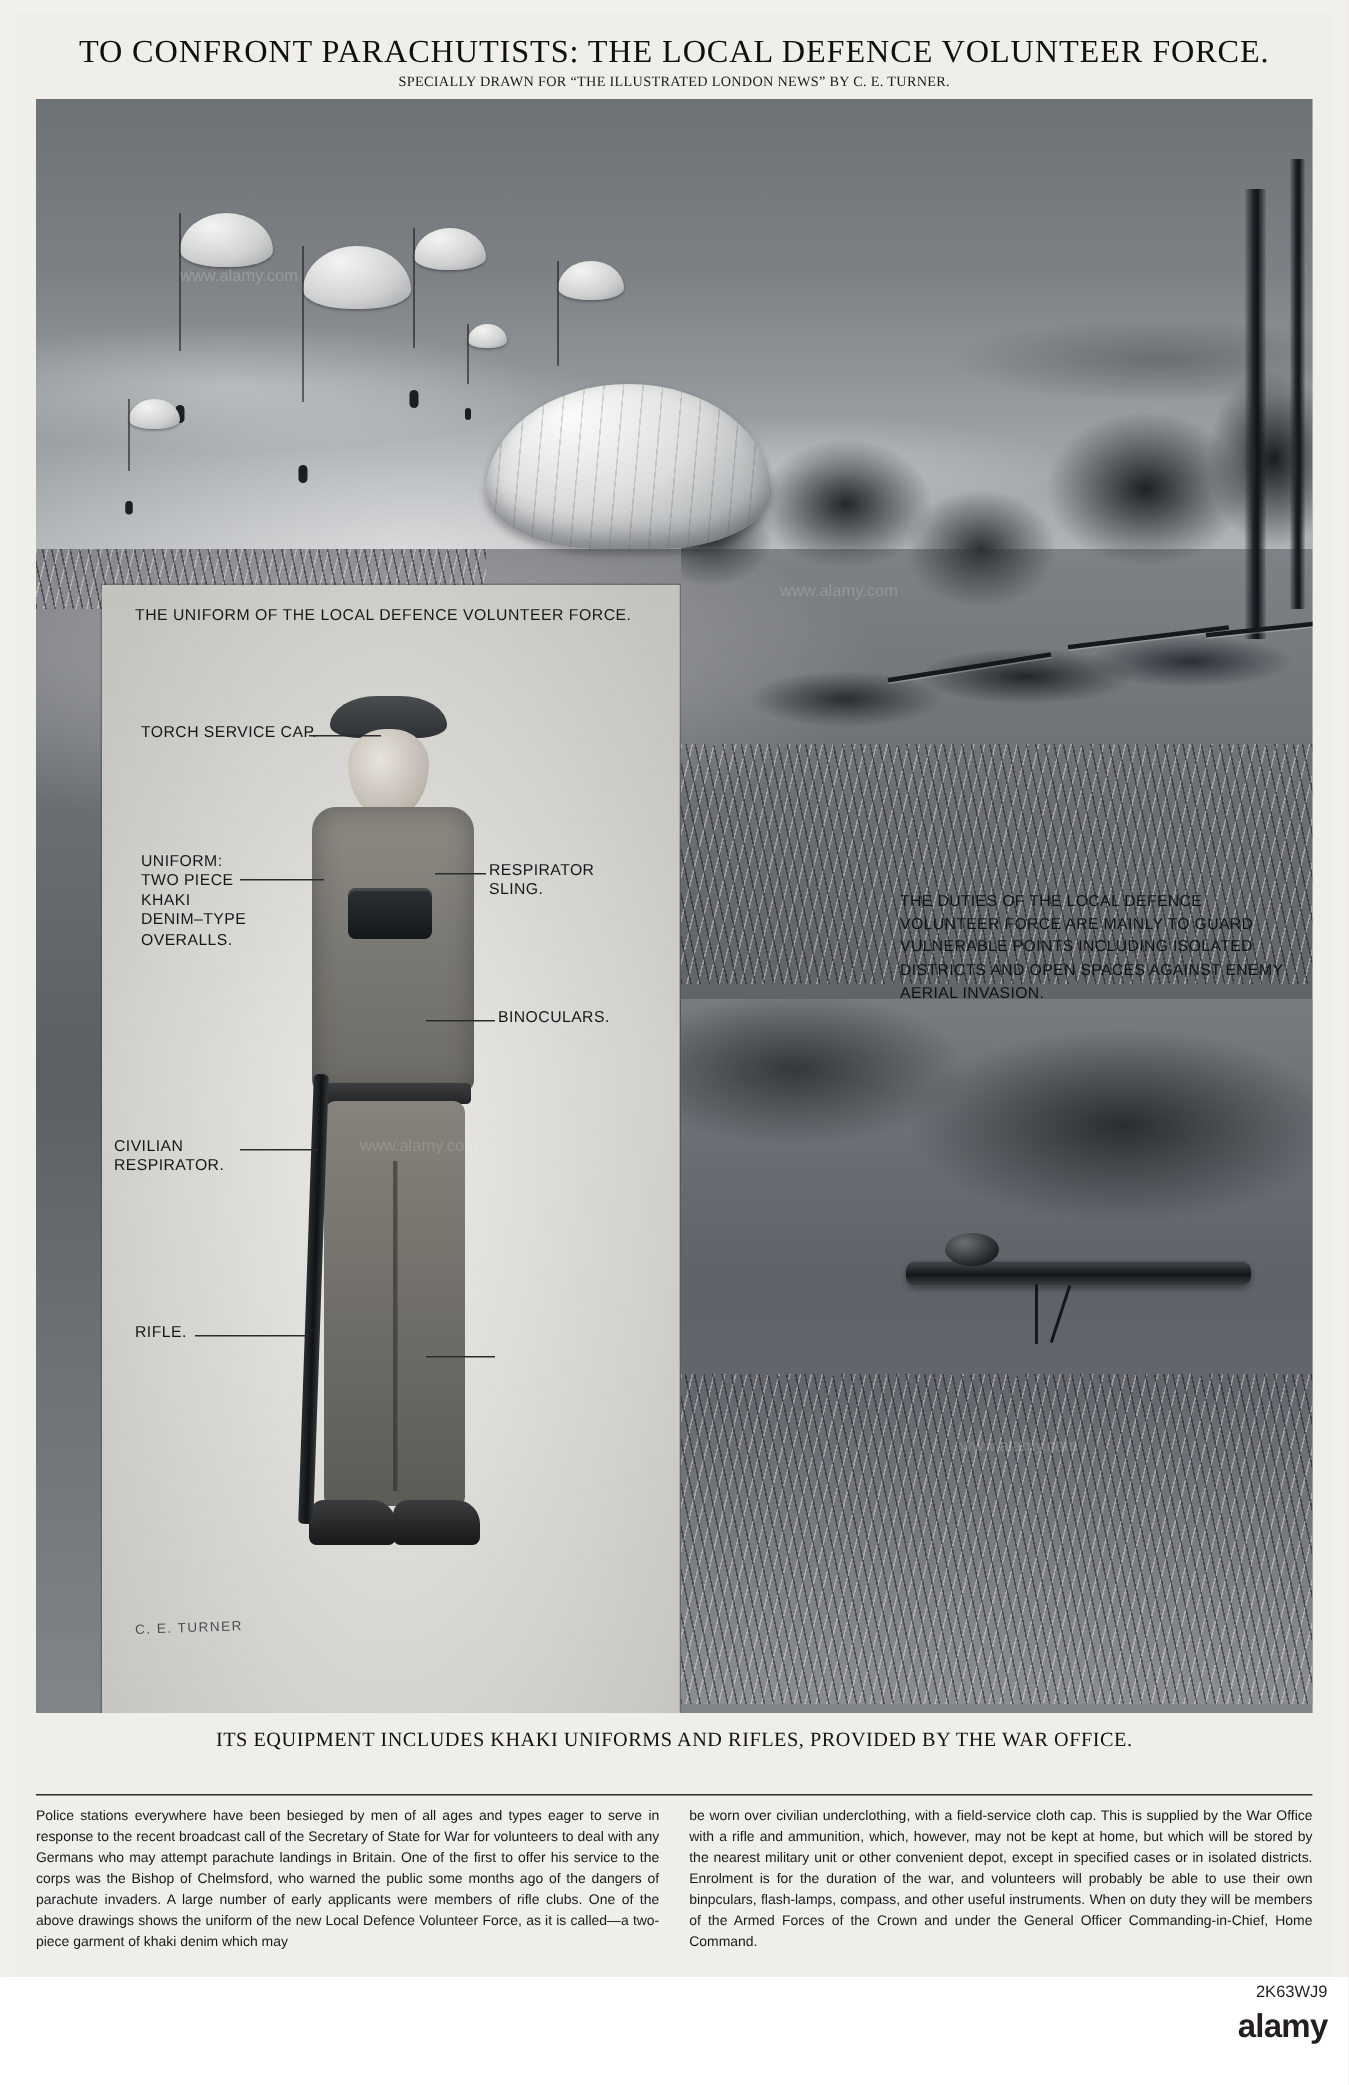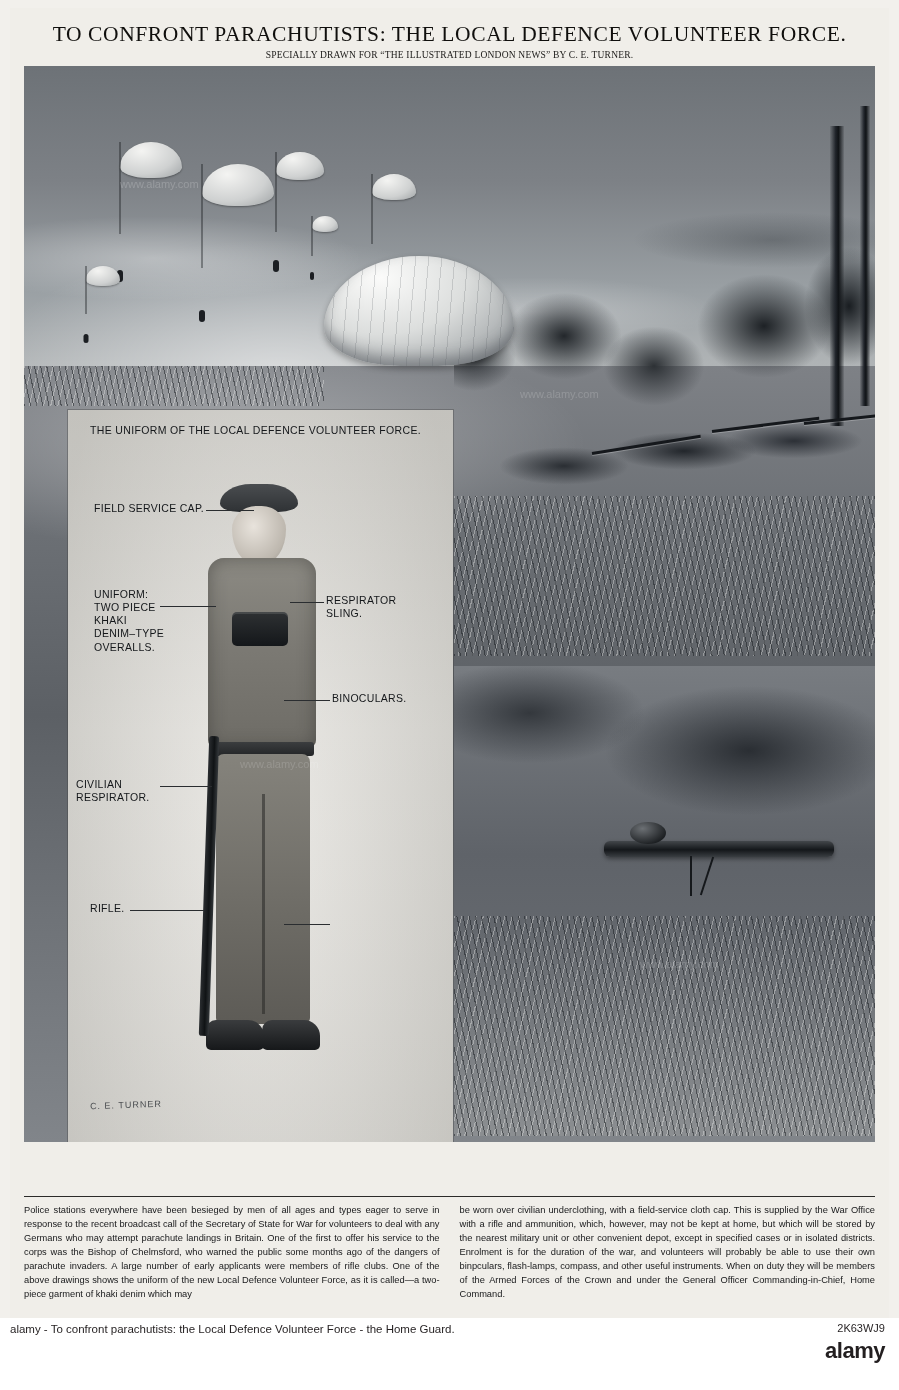--- a/index.html
+++ b/index.html
@@ -146,21 +146,21 @@
   }
   .grassPatch{
     position:absolute;
     background:
       repeating-linear-gradient(78deg, rgba(20,24,28,.5) 0 1px, rgba(255,255,255,0) 1px 6px),
       repeating-linear-gradient(104deg, rgba(240,240,238,.38) 0 1px, rgba(255,255,255,0) 1px 7px);
   }
 
   
   .inset-uniform{
-    position:absolute; left:44px; top:344px; width:385px; height:916px;
+    position:absolute; left:44px; top:324px; width:385px; height:916px;
     background: linear-gradient(#dcdad5, #e7e5e0 35%, #dddbd6 100%);
     box-shadow: 0 0 0 1px rgba(60,60,60,.35);
   }
   .inset-uniform .vignette{
     position:absolute; inset:0;
     background: radial-gradient(ellipse at 50% 45%, rgba(255,255,255,.25), rgba(150,150,145,.35) 85%);
   }
   .figure{
     position:absolute; left:120px; top:74px; width:150px; height:620px;
   }
@@ -382,40 +382,41 @@
       <div class="bigchute"></div>
 
       <div class="proneGroup">
         <div class="rifleline" style="left:118px; top:56px; width:110px; transform:rotate(-9deg);"></div>
         <div class="rifleline" style="left:238px; top:34px; width:108px; transform:rotate(-7deg);"></div>
         <div class="rifleline" style="left:330px; top:26px; width:80px; transform:rotate(-6deg);"></div>
       </div>
       <div class="grassPatch" style="left:430px; top:430px; width:421px; height:160px;"></div>
       <div class="grassPatch" style="left:0px; top:300px; width:300px; height:40px;"></div>
 
+      <div class="cap-over" style="left:576px; top:528px; width:266px;">THE DUTIES OF THE LOCAL DEFENCE VOLUNTEER FORCE ARE MAINLY TO GUARD VULNERABLE POINTS INCLUDING ISOLATED DISTRICTS AND OPEN SPACES AGAINST ENEMY AERIAL INVASION.</div>
 
       <div class="inset-uniform">
         <div class="vignette"></div>
         <div class="inset-title">THE UNIFORM OF THE LOCAL DEFENCE VOLUNTEER FORCE.</div>
 
         <div class="figure">
           <div class="fig-cap"></div>
           <div class="fig-head"></div>
           <div class="fig-strapL" style="left:38px;"></div>
           <div class="fig-strapR" style="left:96px;"></div>
           <div class="fig-torso"></div>
           <div class="fig-bino"></div>
           <div class="fig-belt"></div>
           <div class="fig-legs"></div>
           <div class="fig-boot" style="left:18px;"></div>
           <div class="fig-boot" style="left:74px;"></div>
           <div class="fig-rifle"></div>
         </div>
 
-        <div class="lbl" style="left:26px; top:92px;">FIELD SERVICE CAP.</div>
+        <div class="lbl" style="left:26px; top:92px;">TORCH SERVICE CAP.</div>
         <div class="leader" style="left:138px; top:100px; width:48px;"></div>
 
         <div class="lbl" style="left:26px; top:178px; white-space:pre-line;">UNIFORM:
 TWO PIECE
 KHAKI
 DENIM–TYPE
 OVERALLS.</div>
         <div class="leader" style="left:92px; top:196px; width:56px;"></div>
 
         <div class="lbl" style="left:8px; top:368px; white-space:pre-line;">CIVILIAN
@@ -442,32 +443,32 @@
         <div class="lewis-gun"></div>
         <div class="lewis-drum"></div>
         <div class="lewis-tripod"></div>
         <div class="lewis-tripod b"></div>
         <div class="grassPatch" style="left:0; top:250px; width:421px; height:220px;"></div>
       </div>
 
     </div>
 
     <div class="bigcap">
+      <div>ITS EQUIPMENT INCLUDES KHAKI UNIFORMS AND RIFLES, PROVIDED BY THE WAR OFFICE.</div>
     </div>
     <div class="rule" style="top:1188px;"></div>
 
     <div class="cols">
       <p>Police stations everywhere have been besieged by men of all ages and types eager to serve in response to the recent broadcast call of the Secretary of State for War for volunteers to deal with any Germans who may attempt parachute landings in Britain. One of the first to offer his service to the corps was the Bishop of Chelmsford, who warned the public some months ago of the dangers of parachute invaders. A large number of early applicants were members of rifle clubs. One of the above drawings shows the uniform of the new Local Defence Volunteer Force, as it is called—a two-piece garment of khaki denim which may</p>
       <p>be worn over civilian underclothing, with a field-service cloth cap. This is supplied by the War Office with a rifle and ammunition, which, however, may not be kept at home, but which will be stored by the nearest military unit or other convenient depot, except in specified cases or in isolated districts. Enrolment is for the duration of the war, and volunteers will probably be able to use their own binpculars, flash-lamps, compass, and other useful instruments. When on duty they will be members of the Armed Forces of the Crown and under the General Officer Commanding-in-Chief, Home Command.</p>
     </div>
   </div>
 
   <div class="footer"></div>
   <div class="footer-text">
-    <div>alamy - To confront parachutists: the Local Defence Volunteer Force - the Home Guard.</div>
   </div>
   <div class="alamy-id">2K63WJ9</div>
   <div class="alamy-logo">alamy</div>
 
   <div class="tiny-watermark">
     <span style="position:absolute; left:120px; top:120px; color:rgba(255,255,255,.20); font-family:'Liberation Sans',sans-serif; font-size:11px;">www.alamy.com</span>
     <span style="position:absolute; left:520px; top:330px; color:rgba(255,255,255,.18); font-family:'Liberation Sans',sans-serif; font-size:11px;">www.alamy.com</span>
     <span style="position:absolute; left:240px; top:700px; color:rgba(255,255,255,.16); font-family:'Liberation Sans',sans-serif; font-size:11px;">www.alamy.com</span>
     <span style="position:absolute; left:640px; top:900px; color:rgba(255,255,255,.18); font-family:'Liberation Sans',sans-serif; font-size:11px;">www.alamy.com</span>
   </div>

